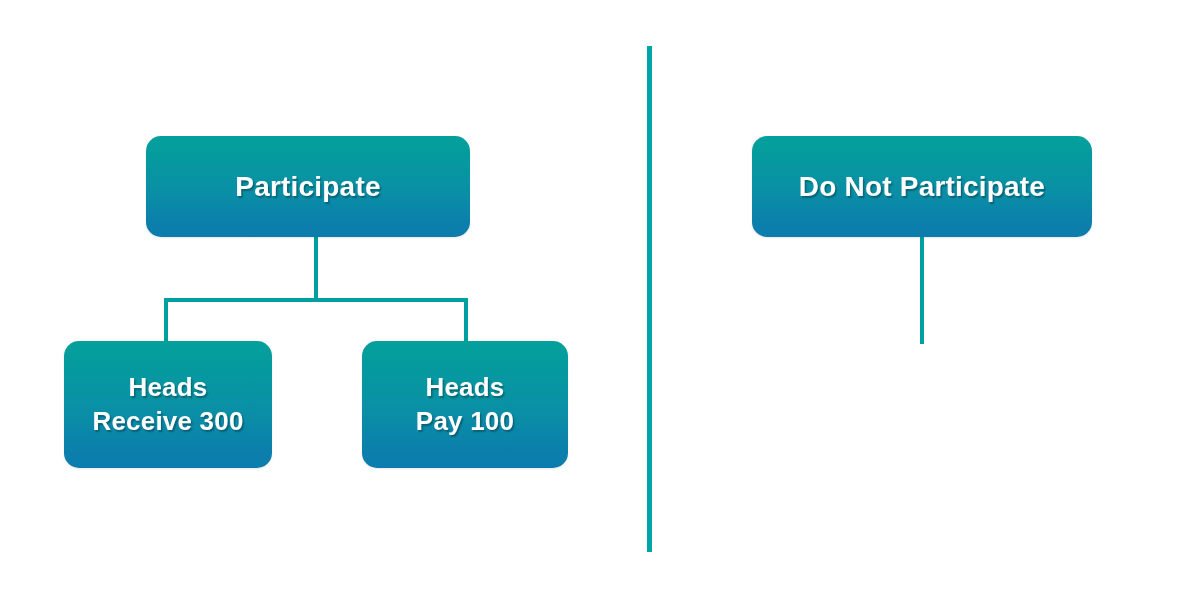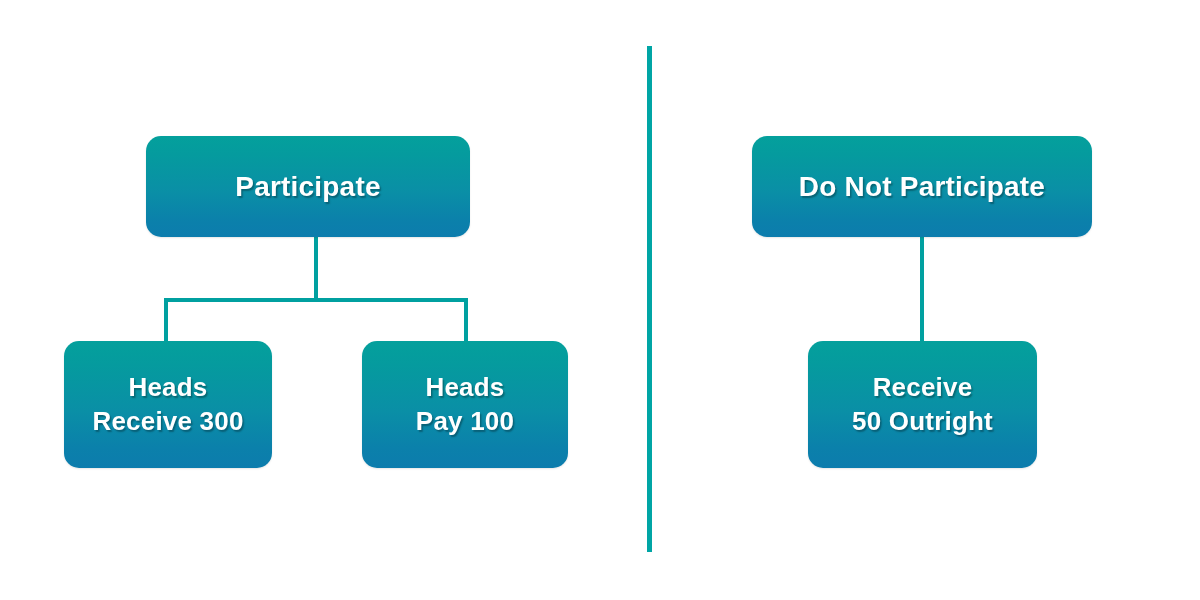--- a/index.html
+++ b/index.html
@@ -109,18 +109,14 @@
   </div>
 
   <div class="divider"></div>
 
   <div class="conn conn-v" id="conn-right-stem"></div>
 
   <div class="node" id="node-do-not">
     <span class="node-label root-label">Do Not Participate</span>
   </div>
 
-  <div class="node" id="node-receive-outright">
-    <span class="node-label leaf-label">Receive
-50 Outright</span>
-  </div>
 
 </div>
 
 </body></html>

